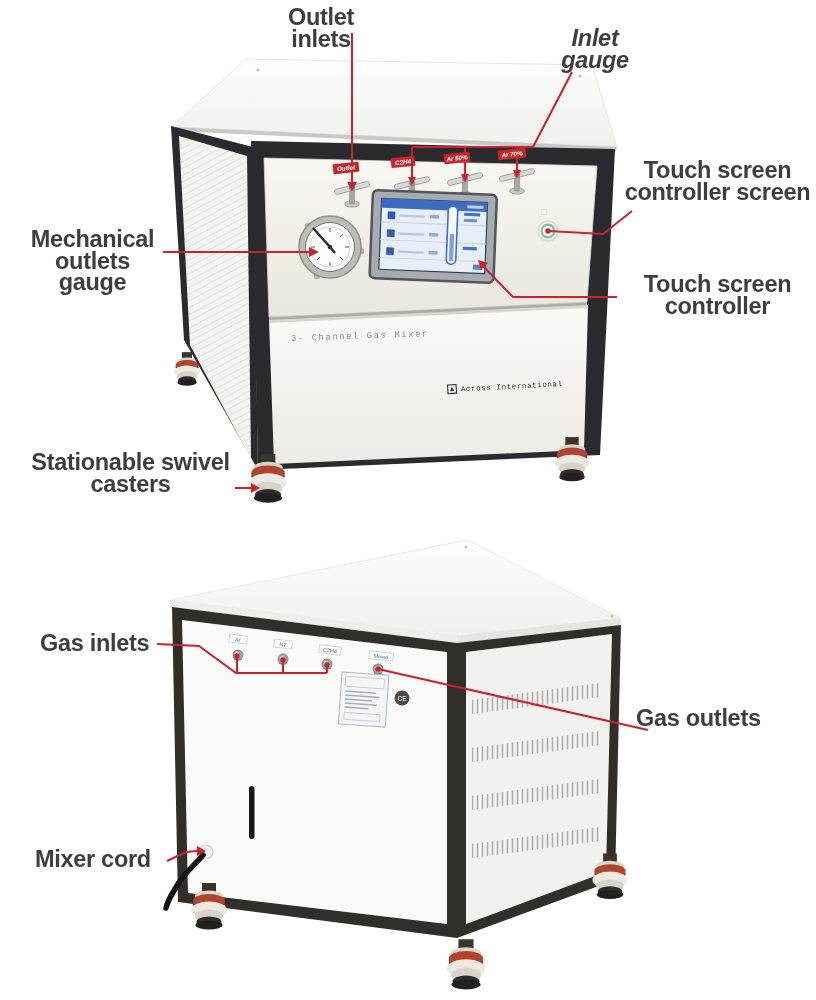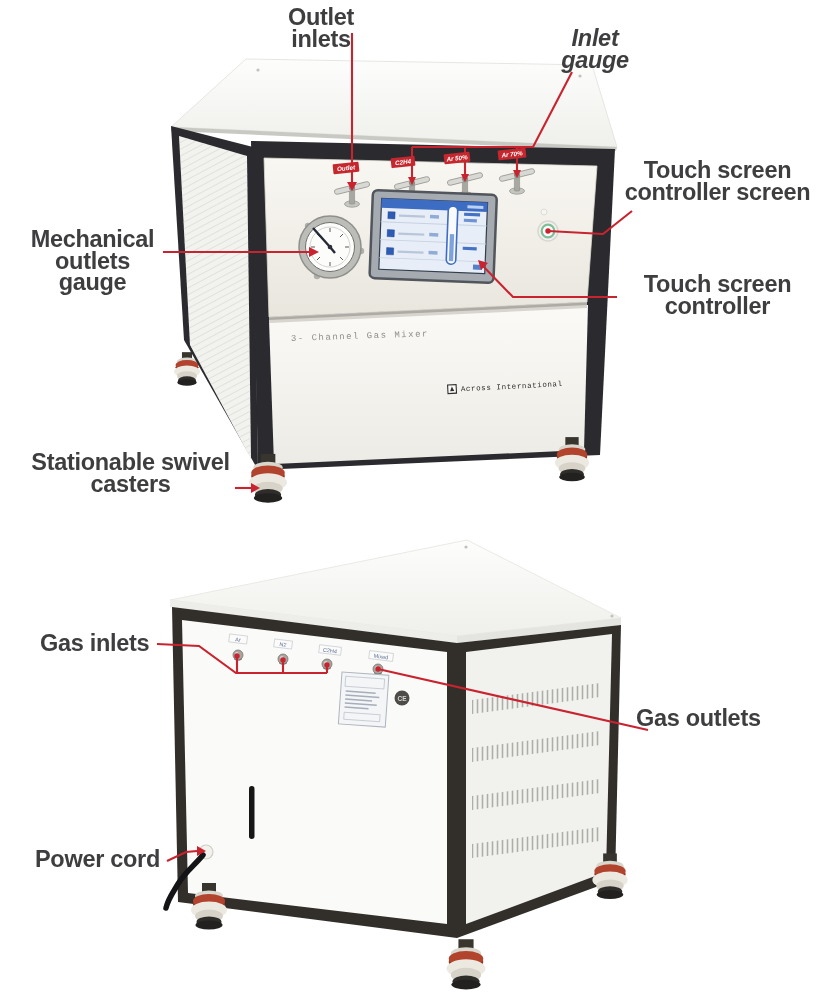--- a/index.html
+++ b/index.html
@@ -311,16 +311,16 @@
 
 <div class="callout ta-l" style="left:40px;top:633px;">
   <span>Gas inlets</span>
 </div>
 
 <div class="callout ta-l" style="left:636px;top:700px;margin-top:8px;">
   <span>Gas outlets</span>
 </div>
 
 <div class="callout ta-l" style="left:35px;top:849px;">
-  <span>Power cord</span>
+  <span>Mixer cord</span>
 </div>
 
 </div>
 
 </body></html>

